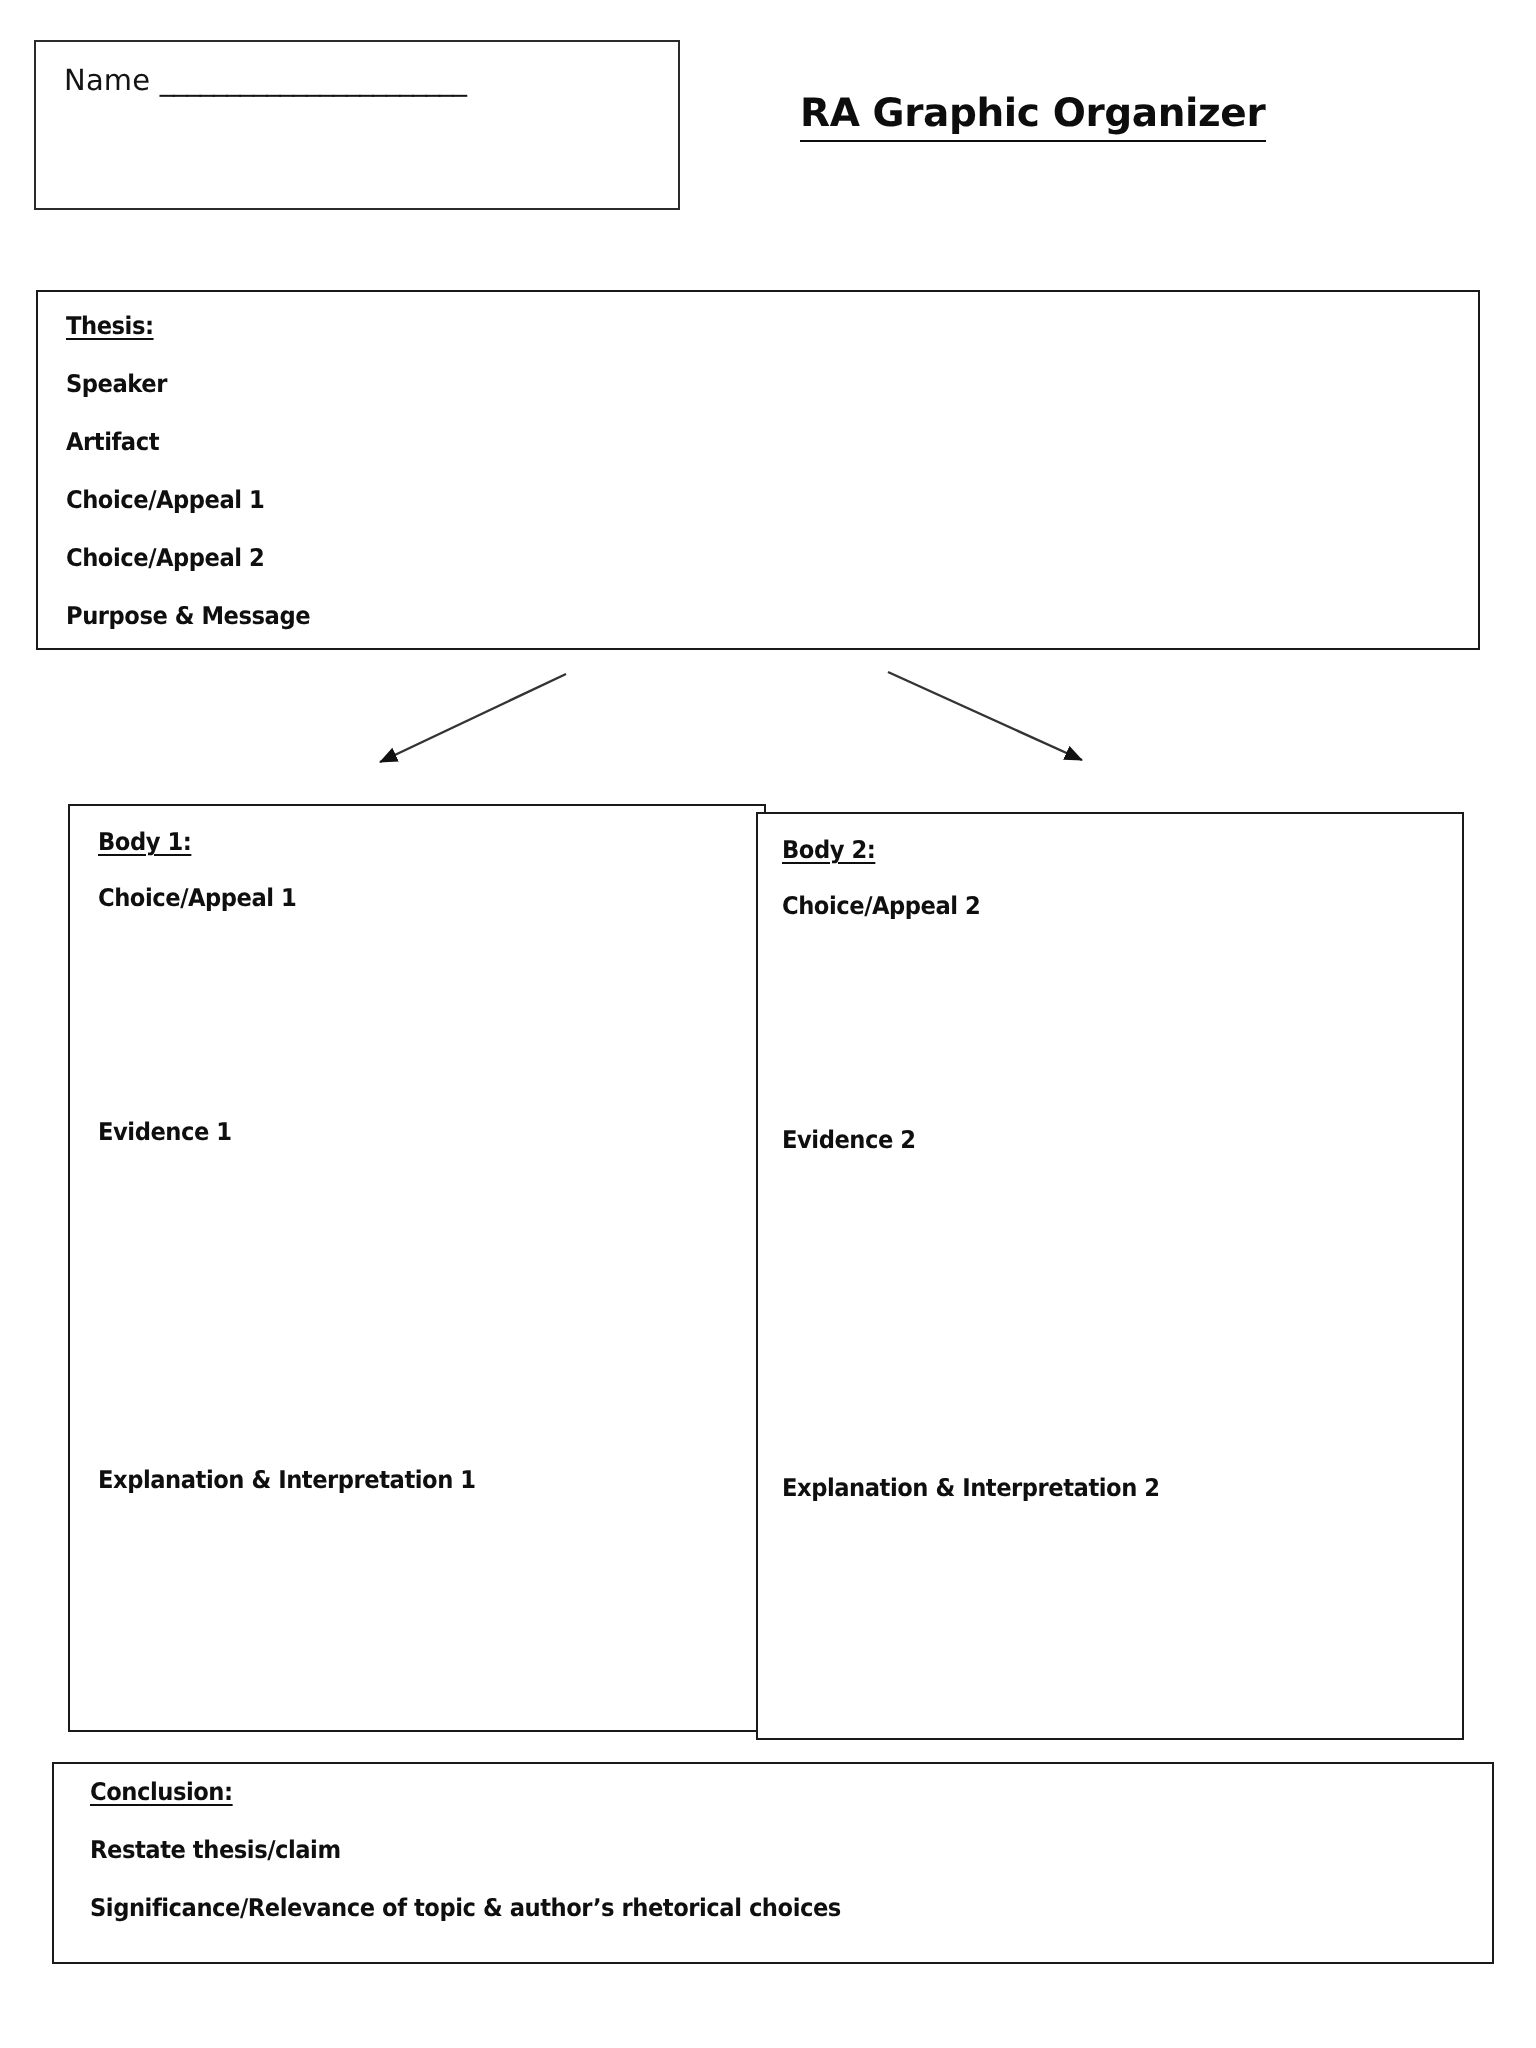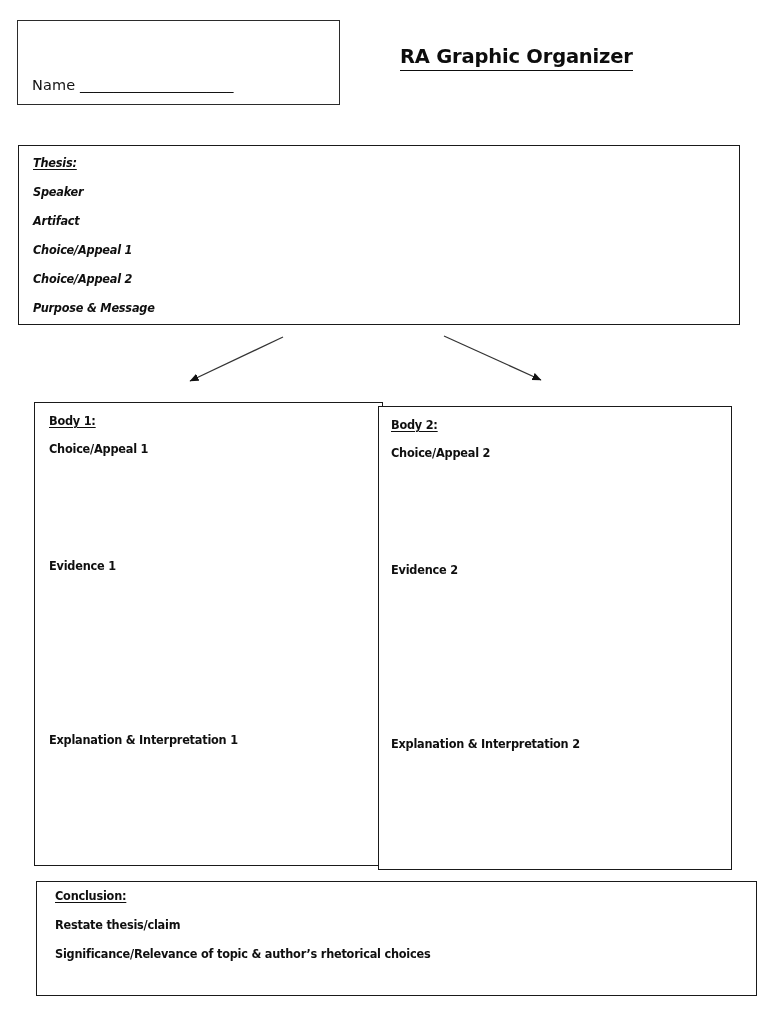--- a/index.html
+++ b/index.html
@@ -41,21 +41,20 @@
   }
   .nd-line {
     position: absolute;
     left: 14px;
     font-family: "DejaVu Sans", sans-serif;
     font-size: 14.5px;
     font-weight: 400;
     letter-spacing: 0.1px;
     color: #141414;
     white-space: nowrap;
-    margin-top: 44px;
   }
   #nd-name { top: 12px; }
   #nd-date { top: 44px; }
   .nd-rule {
     letter-spacing: -0.6px;
   }
 
   
   #doc-title {
     position: absolute;
@@ -92,21 +91,20 @@
     text-underline-offset: 2px;
     text-decoration-thickness: 1.3px;
   }
 
   
   #thesis-box {
     left: 18px;
     top: 145px;
     width: 722px;
     height: 180px;
-    font-style: italic;
   }
 
   
   #arrow-layer {
     position: absolute;
     left: 0;
     top: 325px;
     width: 768px;
     height: 78px;
     pointer-events: none;
@@ -122,24 +120,24 @@
   }
   #body2-box {
     left: 378px;
     top: 406px;
     width: 354px;
     height: 464px;
   }
 
   
   #conclusion-box {
-    left: 36px;
+    left: 26px;
     top: 881px;
     width: 721px;
-    height: 115px;
+    height: 101px;
   }
 </style>
 </head>
 <body>
 
 <div class="page">
 
   <div class="box" id="name-date-box">
     <div class="nd-line" id="nd-name">
       <span>Name</span>

